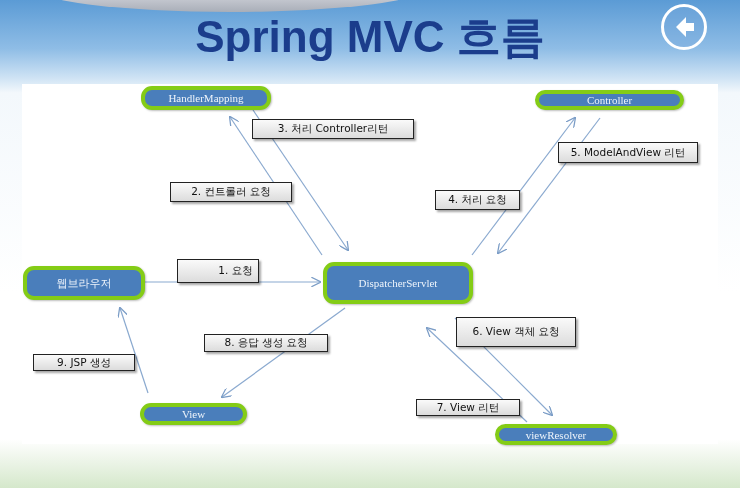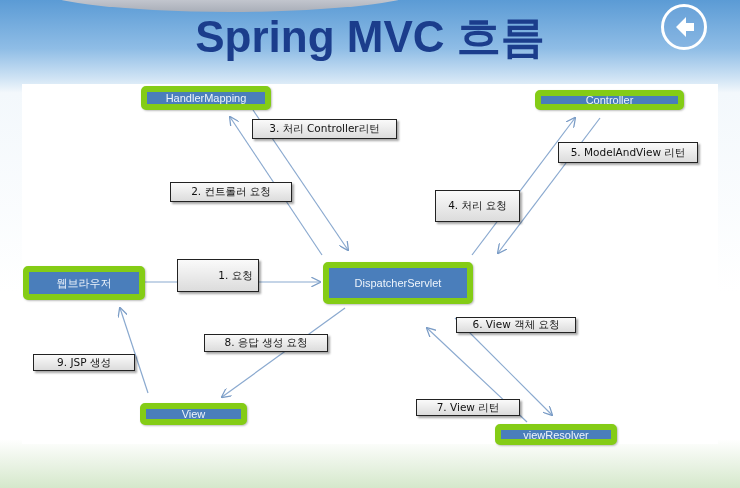--- a/index.html
+++ b/index.html
@@ -23,23 +23,23 @@
     border: 3px solid #fff; border-radius: 50%; box-sizing: border-box;
     background: rgba(120,170,220,0.35); cursor: pointer;
   }
   .back-btn svg { position: absolute; left: 6px; top: 6px; }
   .panel {
     position: absolute; left: 22px; top: 84px; width: 696px; height: 360px;
     background: #ffffff;
   }
   .node {
     position: absolute; box-sizing: border-box;
-    background: #4a7ebb; border: 6px solid #84cc16; border-radius: 5px;
+    background: #4a7ebb; border: 4px solid #84cc16; border-radius: 11px;
     color: #eef4fb; font-size: 11px; display: flex; align-items: center; justify-content: center;
-    font-family: Liberation Sans, sans-serif;
+    font-family: Liberation Serif, serif;
     box-shadow: 1px 1px 2px rgba(0,0,0,0.25);
   }
   .label {
     position: absolute; box-sizing: border-box;
     background: linear-gradient(180deg, #fafafa 0%, #dcdcdc 100%);
     border: 1px solid #222; color: #111; font-size: 10.5px;
     display: flex; align-items: center; justify-content: center;
     box-shadow: 2px 2px 2px rgba(0,0,0,0.35); white-space: nowrap;
   }
   svg.arrows { position: absolute; left: 0; top: 0; }
@@ -85,21 +85,21 @@
   </g>
 </svg>
 
 <div class="node" style="left:141px;top:86px;width:130px;height:24px;">HandlerMapping</div>
 <div class="node" style="left:510px;top:90px;width:149px;height:20px;margin-left:25px;">Controller</div>
 <div class="node" style="left:23px;top:266px;width:122px;height:34px;">웹브라우저</div>
 <div class="node" style="left:323px;top:262px;width:150px;height:42px;">DispatcherServlet</div>
 <div class="node" style="left:140px;top:403px;width:107px;height:22px;">View</div>
 <div class="node" style="left:495px;top:424px;width:122px;height:21px;">viewResolver</div>
 
-<div class="label" style="left:252px;top:119px;width:145px;height:20px;">3. 처리 Controller리턴</div>
+<div class="label" style="left:252px;top:119px;width:162px;height:20px;">3. 처리 Controller리턴</div>
 <div class="label" style="left:170px;top:182px;width:122px;height:20px;">2. 컨트롤러 요청</div>
 <div class="label" style="left:558px;top:142px;width:140px;height:21px;">5. ModelAndView 리턴</div>
-<div class="label" style="left:435px;top:190px;width:85px;height:32px;">4. 처리 요청</div>
-<div class="label" style="left:177px;top:259px;width:82px;height:33px;padding-left:35px;">1. 요청</div>
-<div class="label" style="left:456px;top:317px;width:120px;height:16px;">6. View 객체 요청</div>
+<div class="label" style="left:435px;top:190px;width:85px;height:20px;">4. 처리 요청</div>
+<div class="label" style="left:177px;top:259px;width:82px;height:24px;padding-left:35px;">1. 요청</div>
+<div class="label" style="left:456px;top:317px;width:120px;height:30px;">6. View 객체 요청</div>
 <div class="label" style="left:204px;top:334px;width:124px;height:18px;">8. 응답 생성 요청</div>
 <div class="label" style="left:33px;top:354px;width:102px;height:17px;">9. JSP 생성</div>
 <div class="label" style="left:416px;top:399px;width:104px;height:17px;">7. View 리턴</div>
 
 </body></html>

